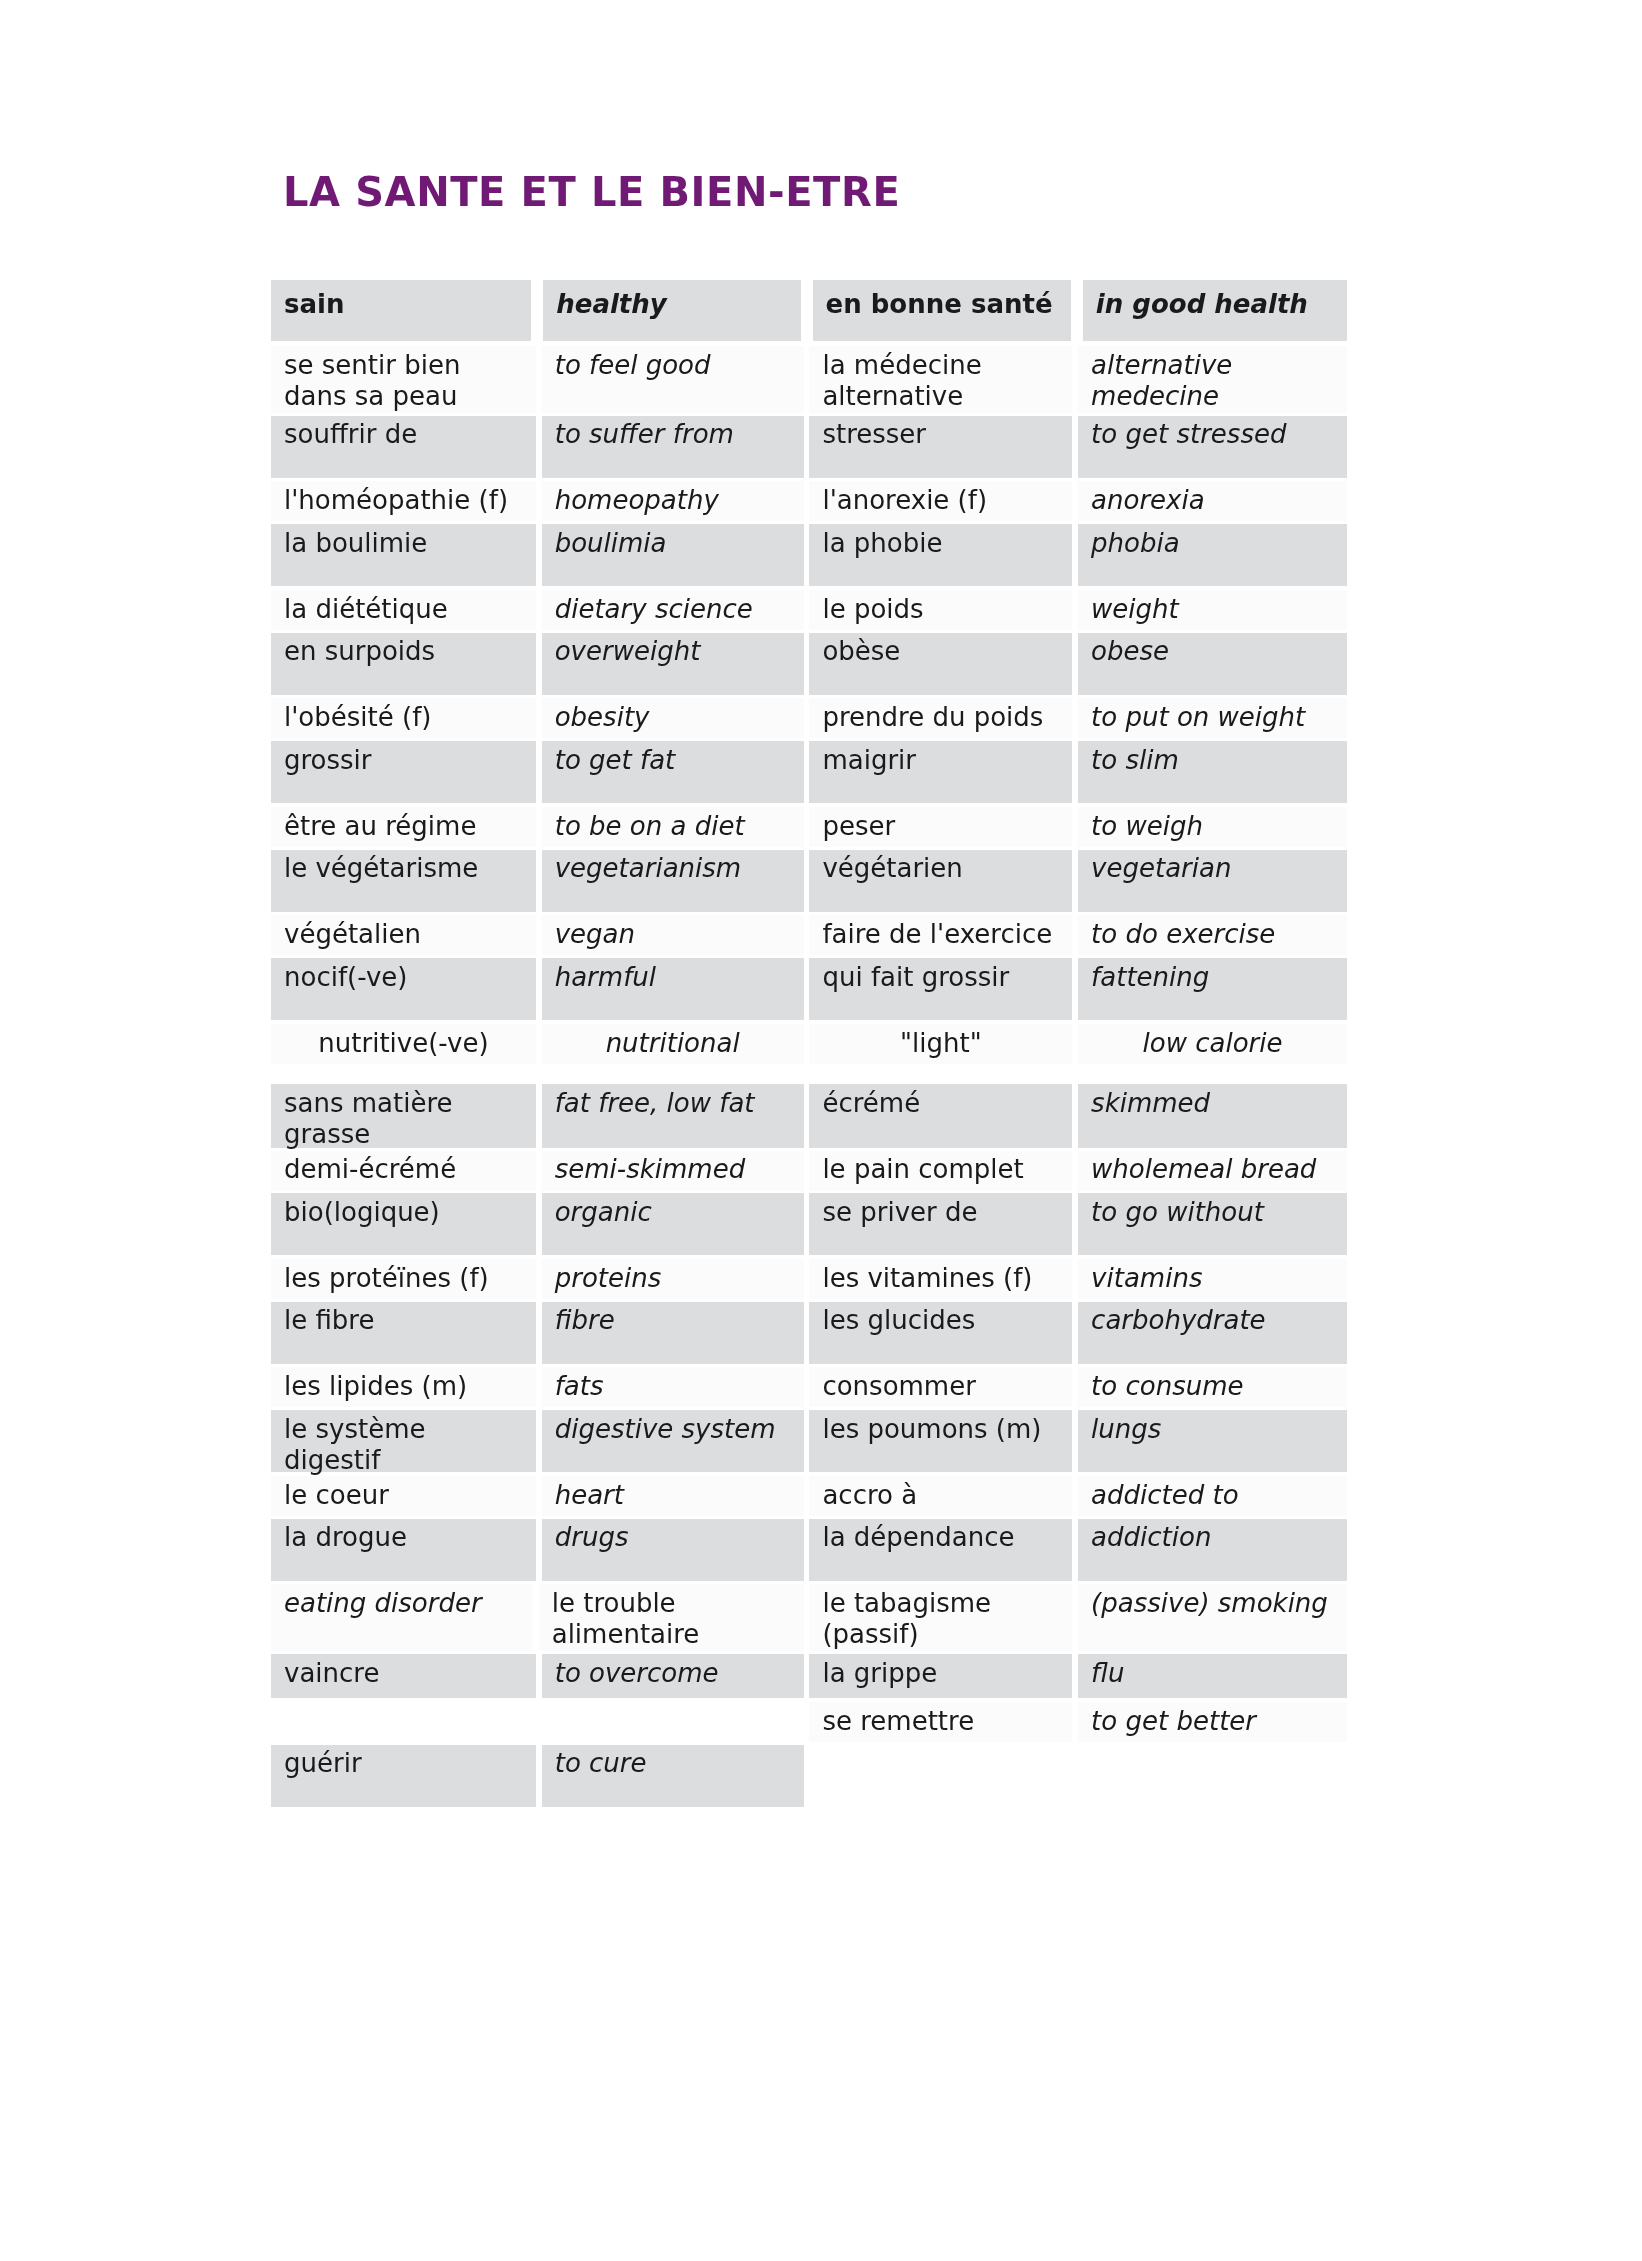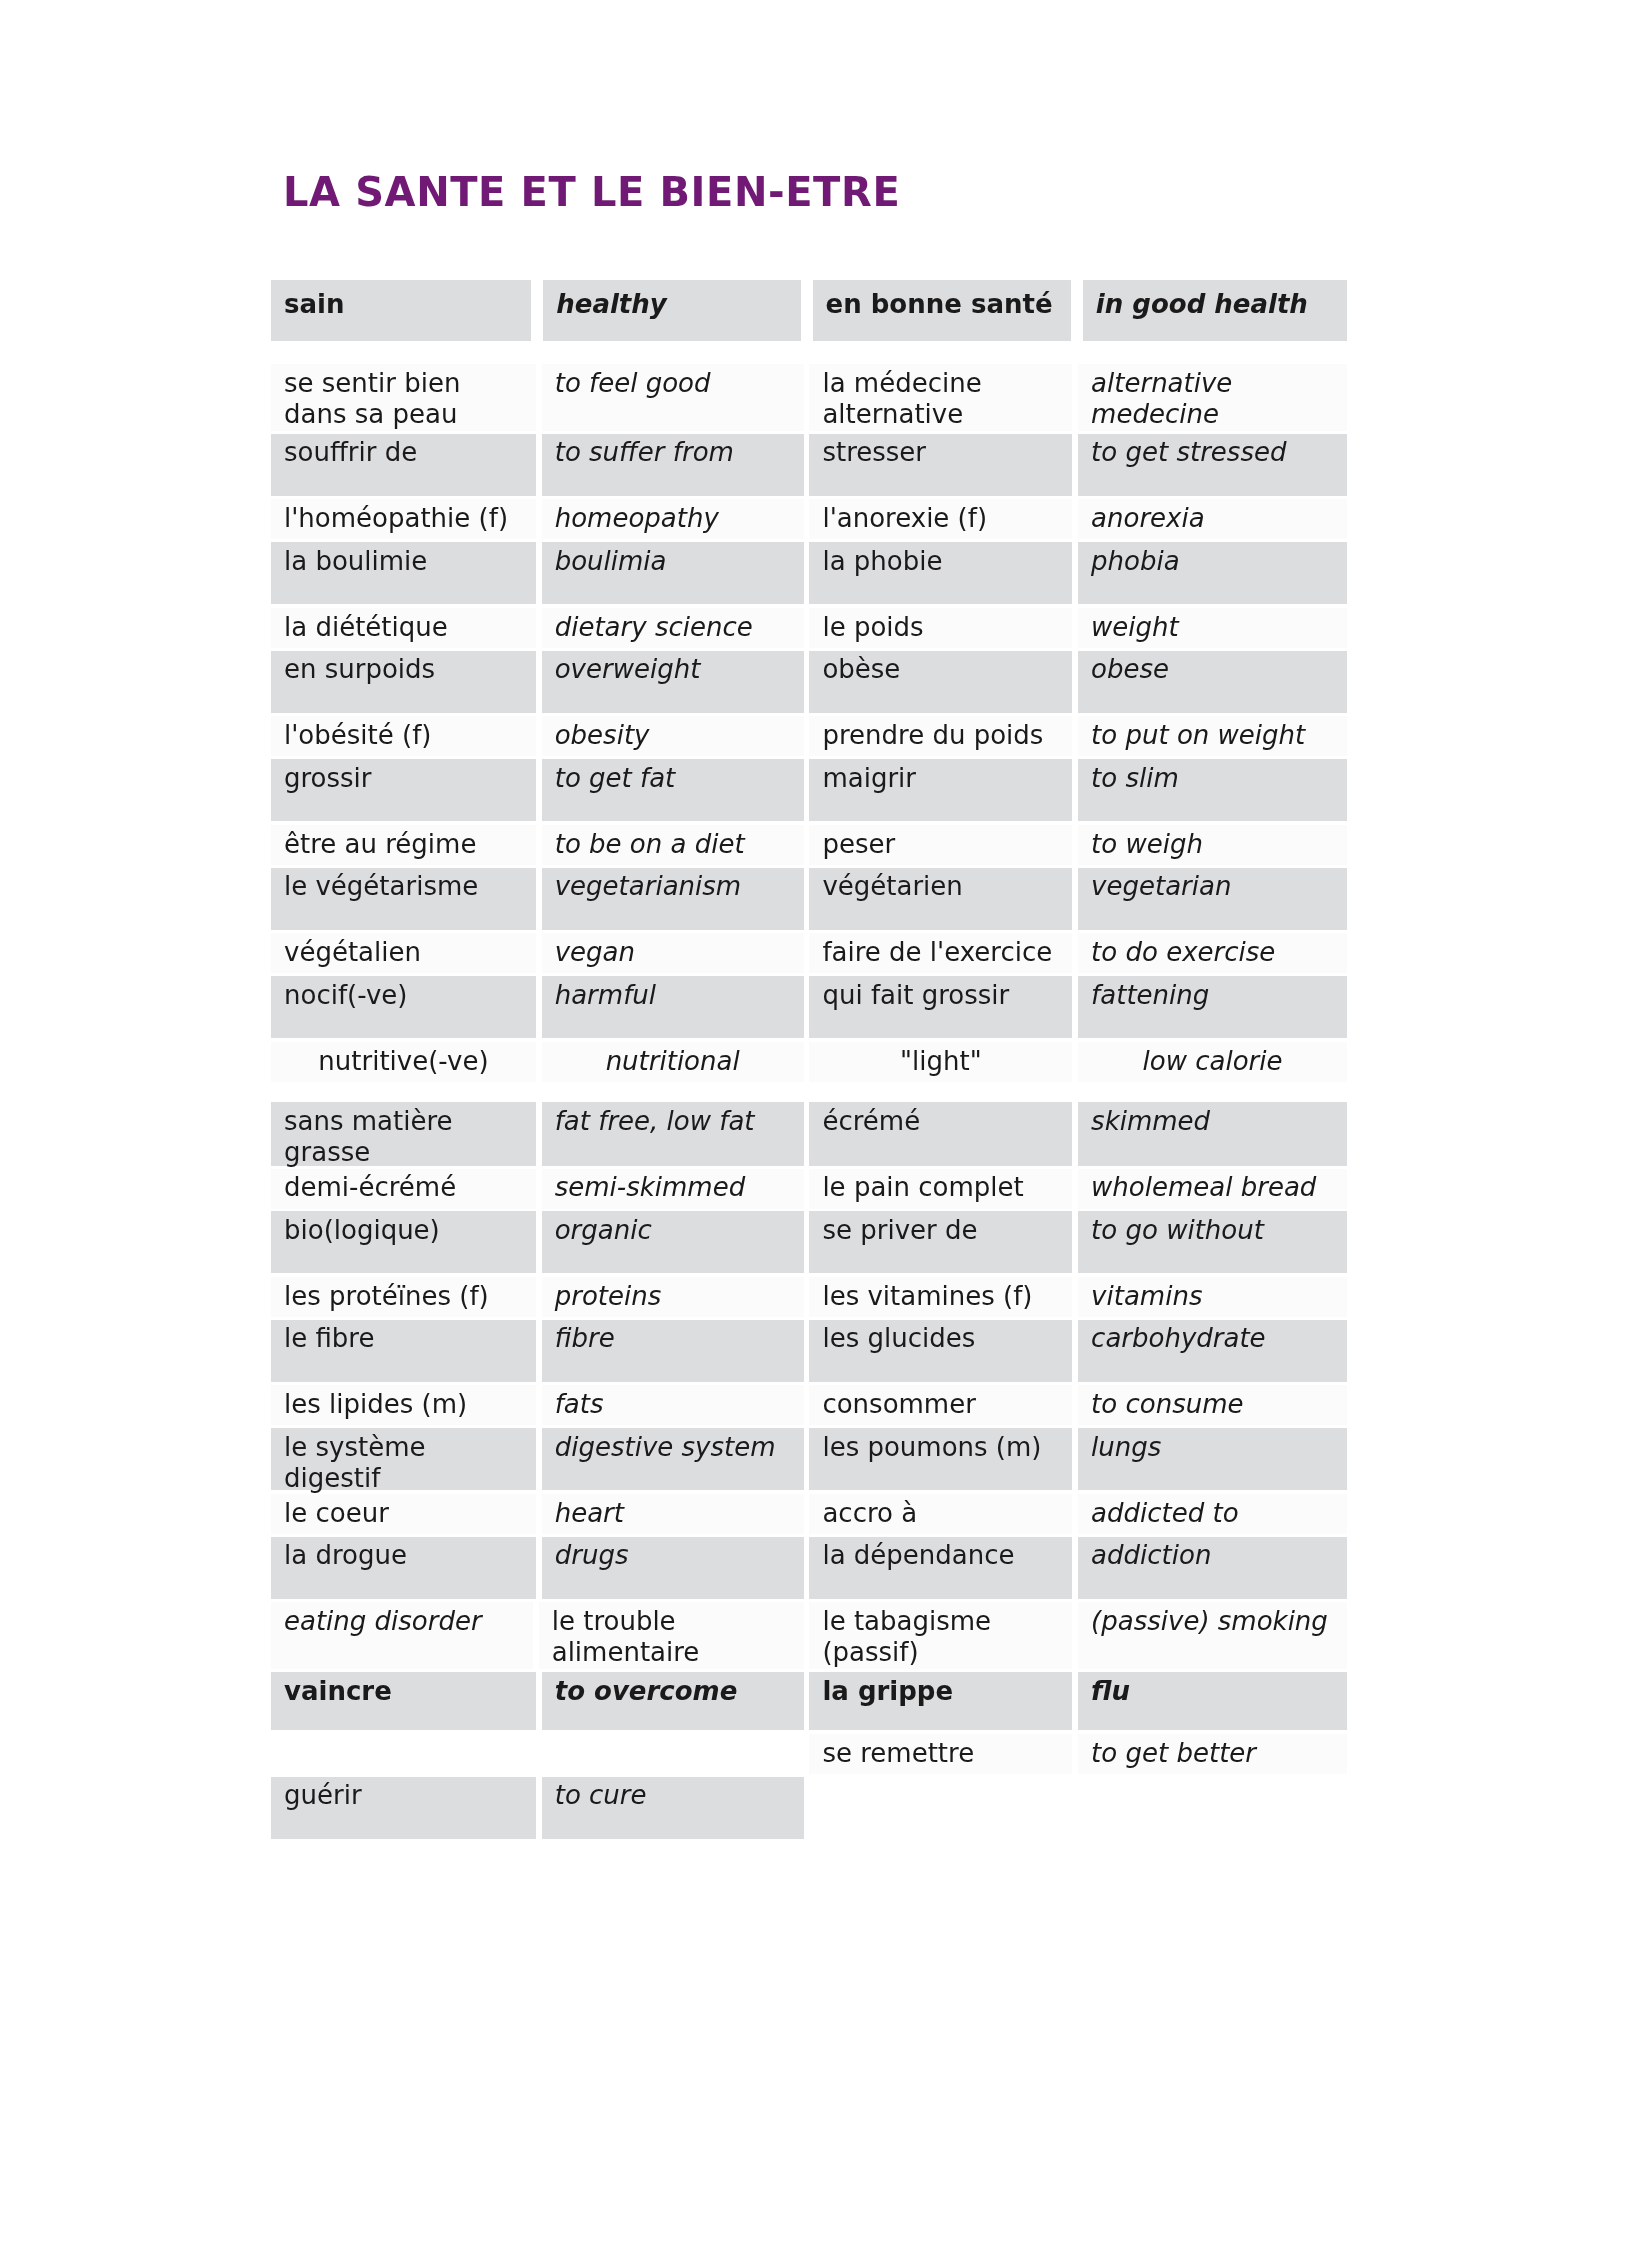--- a/index.html
+++ b/index.html
@@ -16,21 +16,21 @@
   .blank { background:transparent; }
   .it { font-style:italic; }
   .hdr { font-weight:bold; }
 </style>
 </head>
 <body>
 
 <h1 class="title">LA SANTE ET LE BIEN-ETRE</h1>
 
 <div class="table" id="vocab">
-  <div class="row" style="height:61px;margin-bottom:23px;gap:12px;">
+  <div class="row" style="height:61px;margin-bottom:5px;gap:12px;">
     <div class="cell c0 shade hdr" style="padding-top:9px;">sain</div>
     <div class="cell c1 shade hdr it" style="padding-top:9px;">healthy</div>
     <div class="cell c2 shade hdr" style="padding-top:9px;">en bonne santé</div>
     <div class="cell c3 shade hdr it" style="padding-top:9px;">in good health</div>
   </div>
 <div class="row" style="height: 67px; margin-top: 0px; margin-bottom: 2.6px;">
       <div class="cell c0 plain">se sentir bien dans sa peau</div>
       <div class="cell c1 plain it">to feel good</div>
       <div class="cell c2 plain">la médecine alternative</div>
       <div class="cell c3 plain it">alternative medecine</div>
@@ -160,21 +160,21 @@
       <div class="cell c1 shade it">drugs</div>
       <div class="cell c2 shade">la dépendance</div>
       <div class="cell c3 shade it">addiction</div>
     </div>
     <div class="row" style="height: 67px; margin-top: 3.9px; margin-bottom: 2.6px;">
       <div class="cell c1 plain it">eating disorder</div>
       <div class="cell c0 plain">le trouble alimentaire</div>
       <div class="cell c2 plain">le tabagisme (passif)</div>
       <div class="cell c3 plain it">(passive) smoking</div>
     </div>
-    <div class="row" style="height: 58px; margin-top: 0px; margin-bottom: 2.6px; font-weight: bold;">
+    <div class="row" style="height: 44px; margin-top: 0px; margin-bottom: 2.6px;">
       <div class="cell c0 shade">vaincre</div>
       <div class="cell c1 shade it">to overcome</div>
       <div class="cell c2 shade">la grippe</div>
       <div class="cell c3 shade it">flu</div>
     </div>
     <div class="row" style="height: 40px; margin-top: 3.9px; margin-bottom: 2.6px;">
       <div class="cell c0 blank"></div>
       <div class="cell c1 blank it"></div>
       <div class="cell c2 plain">se remettre</div>
       <div class="cell c3 plain it">to get better</div>

